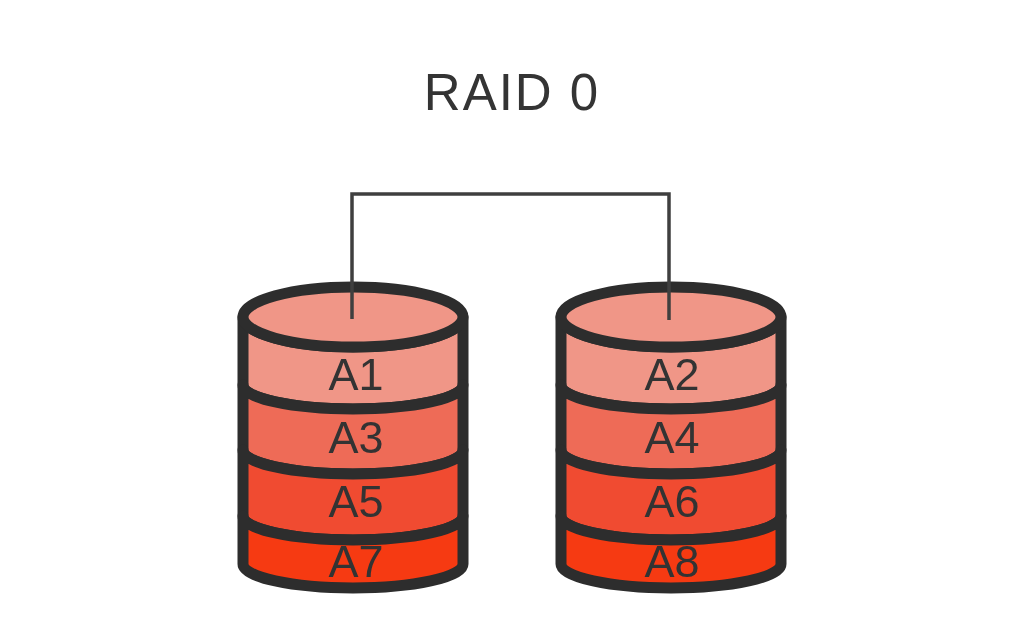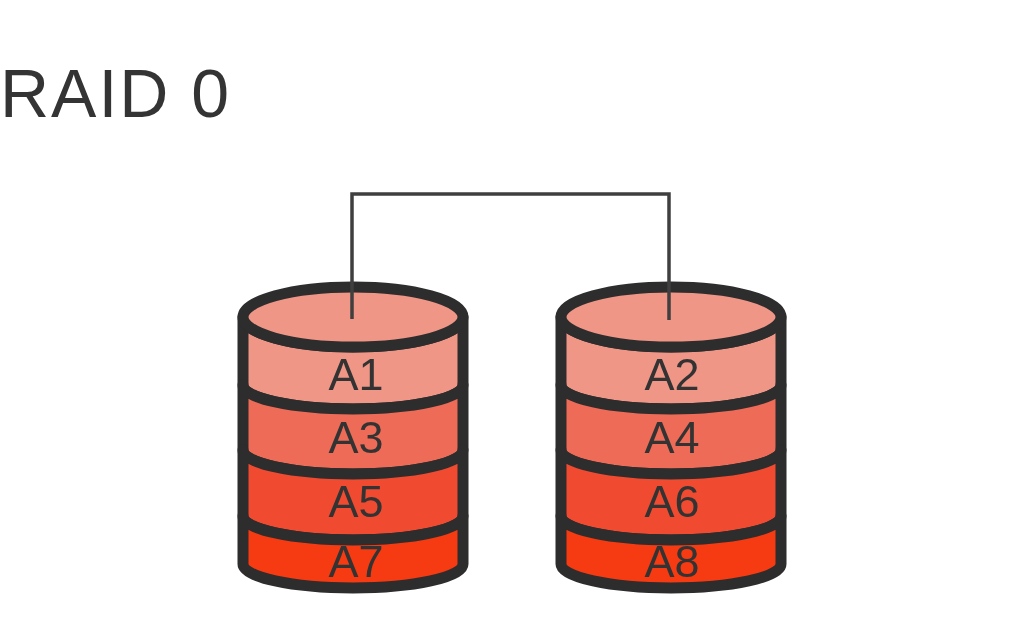--- a/index.html
+++ b/index.html
@@ -12,22 +12,22 @@
     position: relative;
     overflow: hidden;
     background: #ffffff;
     font-family: "Liberation Sans", sans-serif;
   }
   .diagram-title {
     position: absolute;
     top: 54px;
     left: 0;
     width: 1024px;
-    text-align: left;
-    font-size: 68px;
+    text-align: center;
+    font-size: 51px;
     line-height: 78px;
     font-weight: 400;
     letter-spacing: 2px;
     color: #343434;
     white-space: pre;
   }
   svg.layer {
     position: absolute;
     top: 0;
     left: 0;

